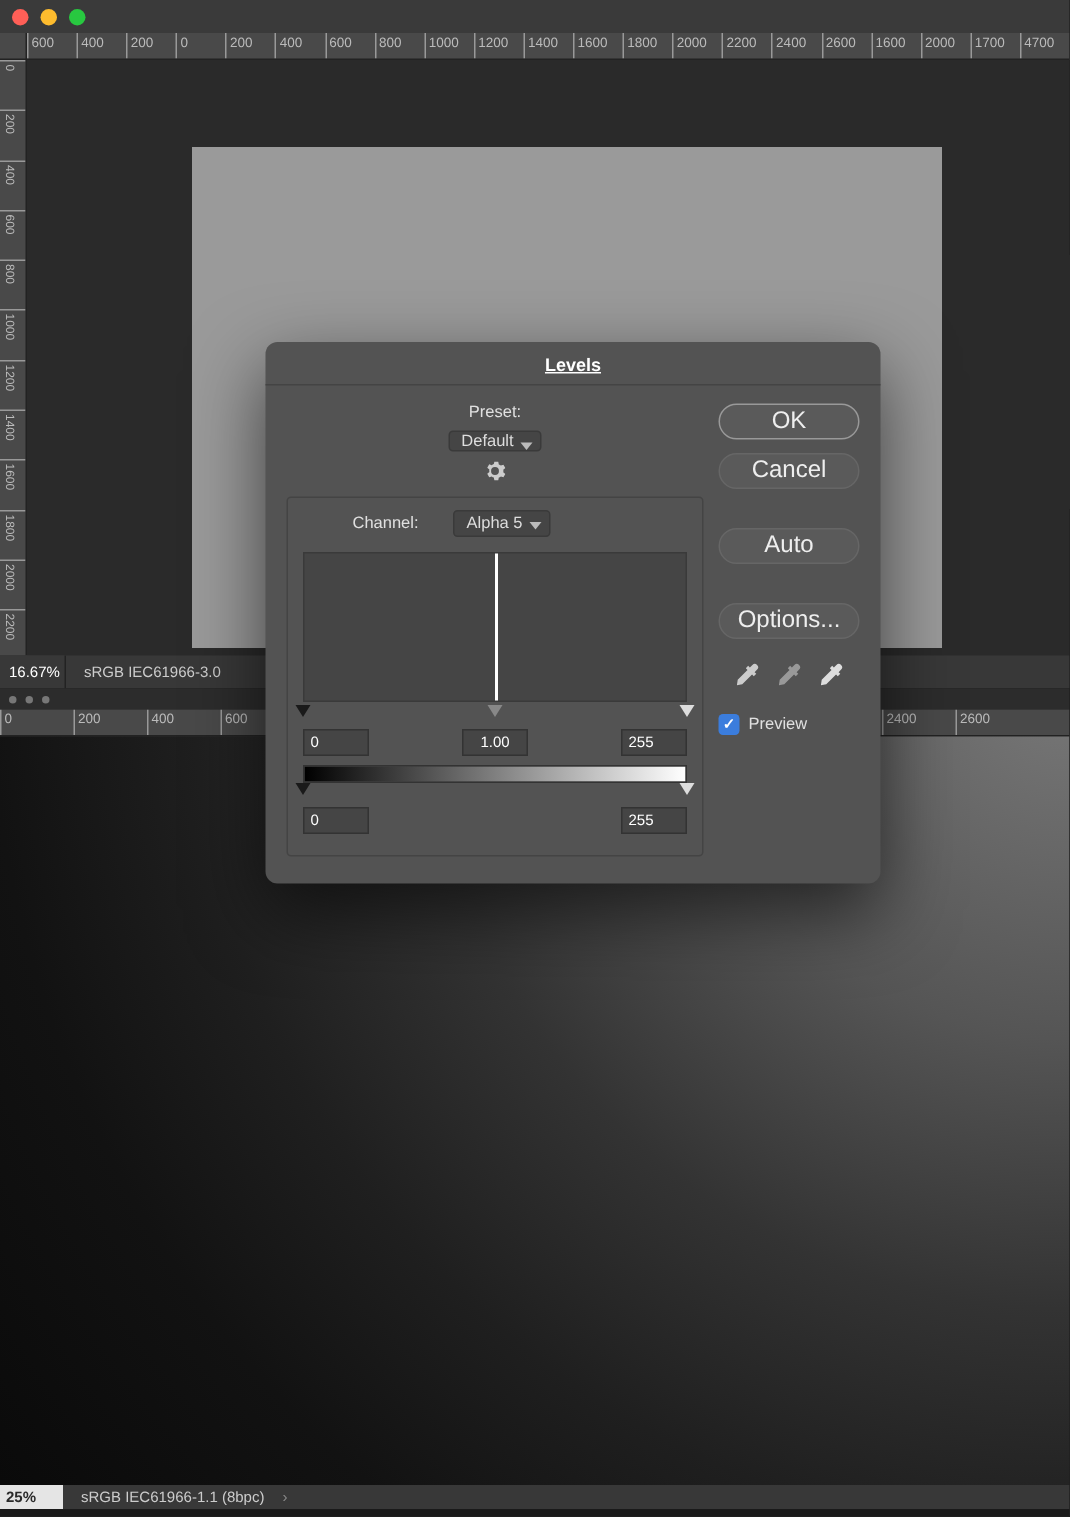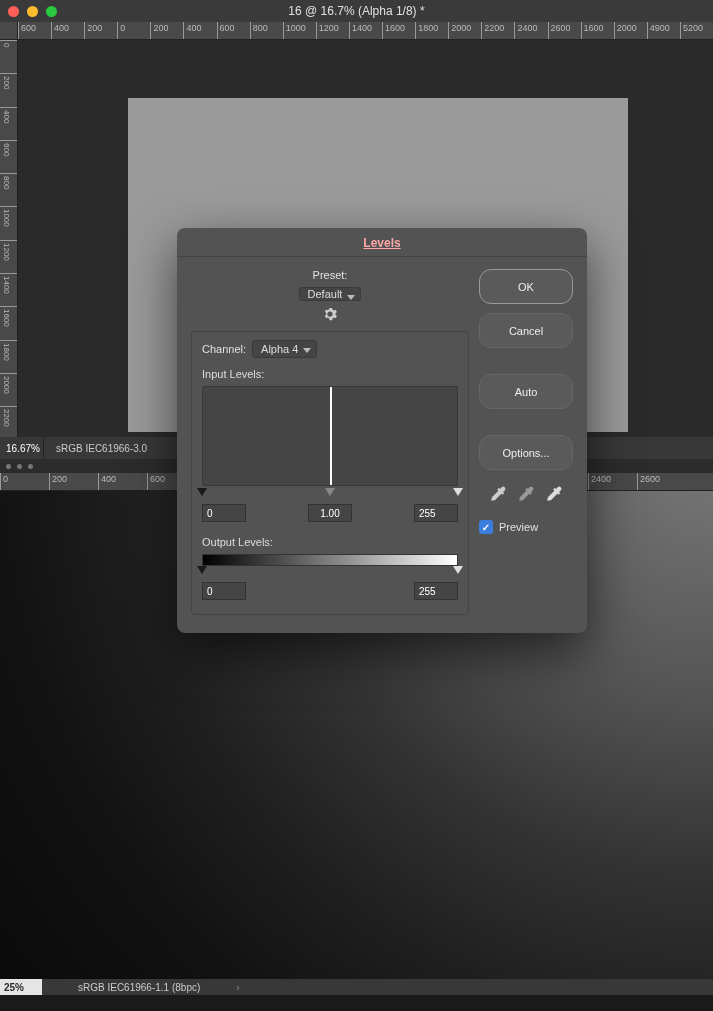--- a/index.html
+++ b/index.html
@@ -143,25 +143,25 @@
   width: 49px;
   border-left: 1px solid #999;
 }
 .ruler-h2 .tick span { position: absolute; left: 2px; top: 1px; }
 .gradient-canvas {
   position: absolute;
   left: 0; top: 32px; right: 0; bottom: 16px;
   background: radial-gradient(ellipse 900px 900px at 100% -10%, #7a7a7a 0%, #555 28%, #333 48%, #1f1f1f 65%, #121212 80%, #0a0a0a 100%);
 }
 .status-bar2 {
-  position: absolute; bottom: 16px; left: 0; right: 0;
+  position: absolute; bottom: 5px; left: 0; right: 0;
   height: 16px;
   background: #383838;
   display: flex; align-items: center;
-  font-size: 10px; color: #ccc; gap: 24px;
+  font-size: 10px; color: #ccc;
 }
 .status-bar2 .zoom {
   width: 42px; background: #e5e5e5; color: #2a2a2a; font-weight: 600;
   height: 100%; display:flex; align-items:center; padding: 0 4px;
 }
 .status-bar2 .profile { padding: 0 12px; }
 .status-bar2 .chevron { color: #888; }
 
 
 .dialog {
@@ -171,21 +171,21 @@
   background: #535353;
   border-radius: 8px;
   box-shadow: 0 18px 50px rgba(0,0,0,0.6);
   color: #e0e0e0;
 }
 .dialog-title {
   text-align: center;
   font-weight: 600;
   font-size: 12px;
   padding: 8px 0 6px;
-  color: #fca5a5;
+  color: #ffffff;
   border-bottom: 1px solid #444;
   text-decoration: underline;
 }
 .dialog-body {
   display: flex;
   padding: 12px 14px 18px;
   gap: 10px;
 }
 .left-col { flex: 1; }
 .right-col { width: 94px; display: flex; flex-direction: column; gap: 9px; }
@@ -216,21 +216,21 @@
   width: 14px; height: 14px; color: #bbb;
   display: flex; align-items: center; justify-content: center;
 }
 
 .fieldset {
   border: 1px solid #444;
   border-radius: 3px;
   padding: 8px 10px 14px;
   margin-top: 4px;
 }
-.channel-row { display: flex; align-items: center; gap: 6px; margin-bottom: 10px; }
+.channel-row { display: flex; align-items: center; gap: 23px; margin-bottom: 10px; margin-left: 33px; }
 .sub-label { font-size: 11px; color: #ddd; margin-bottom: 6px; }
 
 .histogram {
   position: relative;
   height: 100px;
   background: #454545;
   border: 1px solid #3a3a3a;
   margin-bottom: 2px;
 }
 .hist-mid {
@@ -272,26 +272,26 @@
 .num-input.center { text-align: center; }
 
 .output-gradient {
   height: 12px;
   background: linear-gradient(to right, #000, #fff);
   border: 1px solid #333;
   margin-top: 6px;
 }
 
 .btn {
-  height: 35px;
+  height: 24px;
   border-radius: 12px;
   border: 1px solid #666;
   background: #5a5a5a;
   color: #eee;
-  font-size: 11px;
+  font-size: 16px;
   display: flex; align-items: center; justify-content: center;
   cursor: pointer;
 }
 .btn.primary {
   border-color: #999;
 }
 .eyedrop-row {
   display: flex; gap: 10px; justify-content: center; margin-top: 6px;
 }
 .eyedrop {
@@ -310,21 +310,20 @@
 </style>
 </head>
 <body>
 
 <div class="titlebar">
   <div class="traffic-lights">
     <div class="tl red"></div>
     <div class="tl yellow"></div>
     <div class="tl green"></div>
   </div>
-  <div class="title">16 @ 16.7% (Alpha 1/8) *</div>
 </div>
 
 <div class="workspace">
   <div class="ruler-corner"></div>
   <div class="ruler-h" id="ruler-h1">
       <div class="tick">
         <span>600</span>
       </div>
       <div class="tick">
         <span>400</span>
@@ -374,24 +373,24 @@
       <div class="tick">
         <span>2600</span>
       </div>
       <div class="tick">
         <span>1600</span>
       </div>
       <div class="tick">
         <span>2000</span>
       </div>
       <div class="tick">
-        <span>4900</span>
-      </div>
-      <div class="tick">
-        <span>5200</span>
+        <span>1700</span>
+      </div>
+      <div class="tick">
+        <span>4700</span>
       </div>
     </div>
   <div class="ruler-v" id="ruler-v1">
       <div class="tick">
         <span>0</span>
       </div>
       <div class="tick">
         <span>200</span>
       </div>
       <div class="tick">
@@ -506,41 +505,39 @@
           <svg viewBox="0 0 16 16" width="14" height="14" fill="#ccc">
               <path d="M8 5a3 3 0 100 6 3 3 0 000-6zm6.4 3c0 .3 0 .6-.1.9l1.6 1.3-1.5 2.6-1.9-.7c-.5.4-1 .7-1.6.9L10.5 15h-3l-.4-2c-.6-.2-1.1-.5-1.6-.9l-1.9.7L2.1 10l1.6-1.3c0-.3-.1-.6-.1-.9s0-.6.1-.9L2.1 5.5l1.5-2.6 1.9.7c.5-.4 1-.7 1.6-.9L7.5 1h3l.4 2c.6.2 1.1.5 1.6.9l1.9-.7 1.5 2.6-1.6 1.3c.1.3.1.6.1.9z"></path>
             </svg>
         </div>
       </div>
 
       <div class="fieldset">
         <div class="channel-row">
           <span class="label">Channel:</span>
           <div class="select">
-            <span>Alpha 4</span>
+            <span>Alpha 5</span>
             <span class="chev"></span>
           </div>
         </div>
 
-        <div class="sub-label">Input Levels:</div>
         <div class="histogram">
           <div class="hist-mid"></div>
         </div>
         <div class="slider-track">
           <div class="tri black"></div>
           <div class="tri gray"></div>
           <div class="tri white"></div>
         </div>
         <div class="inputs-row">
           <input class="num-input" value="0" style="">
           <input class="num-input center" value="1.00" style="">
           <input class="num-input" value="255" style="">
         </div>
 
-        <div class="sub-label" style="margin-top:14px">Output Levels:</div>
         <div class="output-gradient"></div>
         <div class="slider-track">
           <div class="tri black"></div>
           <div class="tri white"></div>
         </div>
         <div class="inputs-row">
           <input class="num-input" value="0" style="">
           <span></span>
           <input class="num-input" value="255" style="">
         </div>

